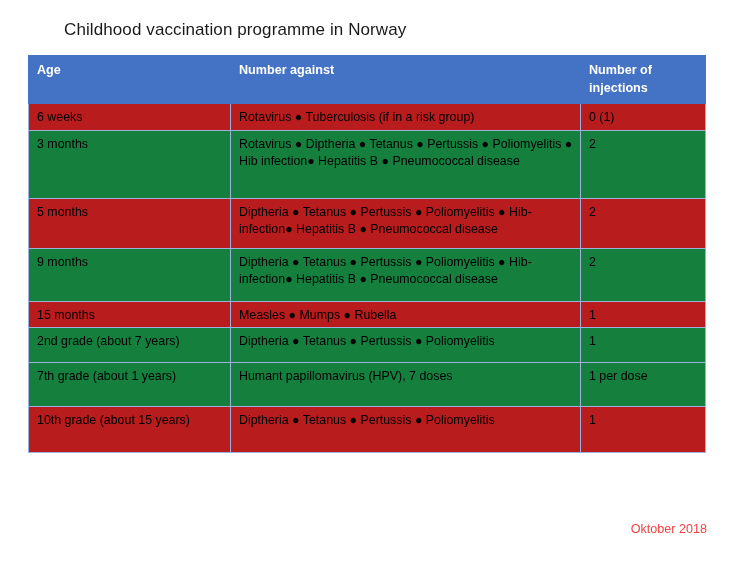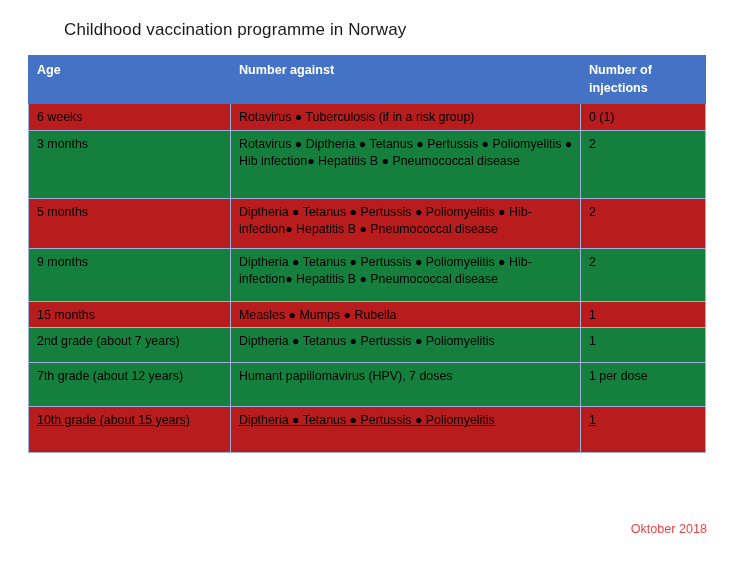--- a/index.html
+++ b/index.html
@@ -75,21 +75,21 @@
 
   
   tr[data-h="23"] td  { height: 12px; }
   tr[data-h="70"] td  { height: 59px; }
   tr[data-h="52"] td  { height: 41px; }
   tr[data-h="55"] td  { height: 44px; }
   tr[data-h="20"] td  { height: 10px; }
   tr[data-h="37"] td  { height: 26px; }
   tr[data-h="44"] td  { height: 33px; }
   tr[data-h="46"] td  { height: 35px; }
-  tr[data-h="48"] td  { height: 37px; text-decoration: underline; }
+  tr[data-h="48"] td  { height: 37px; }
 
   .footer-date {
     position: absolute;
     right: 38px;
     bottom: 27px;
     font-size: 12.6px;
     color: #ef4444;
     white-space: nowrap;
   }
 </style>
@@ -149,21 +149,21 @@
       </tr>
 
       <tr class="plain" data-h="37">
         <td>2nd grade (about 7 years)</td>
         <td>Diptheria ● Tetanus ● Pertussis ● Poliomyelitis</td>
         <td>1</td>
       </tr>
 
 
       <tr class="plain" data-h="46">
-        <td>7th grade (about 12 years)</td>
+        <td>7th grade (about 1 years)</td>
         <td>Humant papillomavirus (HPV), 7 doses</td>
         <td>1 per dose</td>
       </tr>
 
       <tr class="band" data-h="48">
         <td>10th grade (about 15 years)</td>
         <td>Diptheria ● Tetanus ● Pertussis ● Poliomyelitis</td>
         <td>1</td>
       </tr>
 

